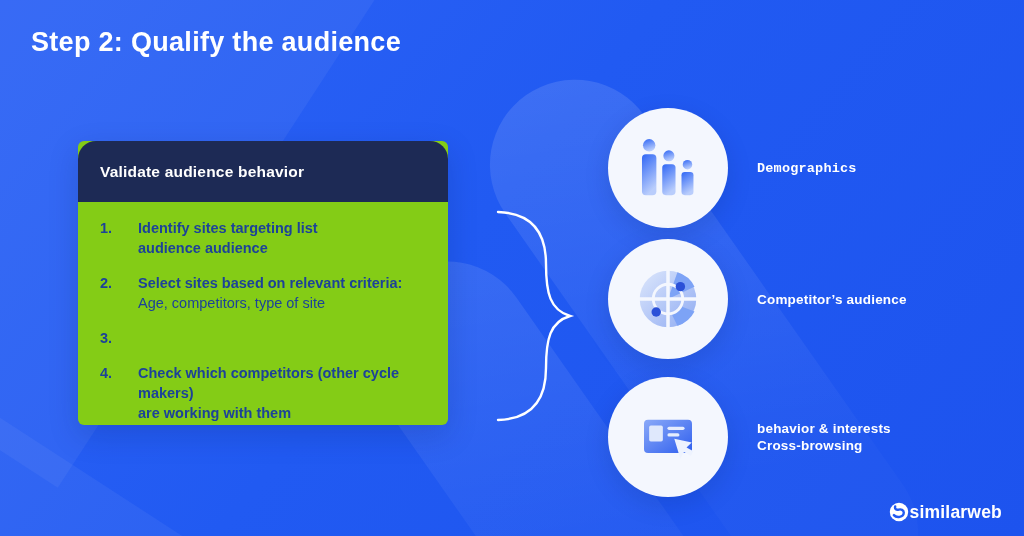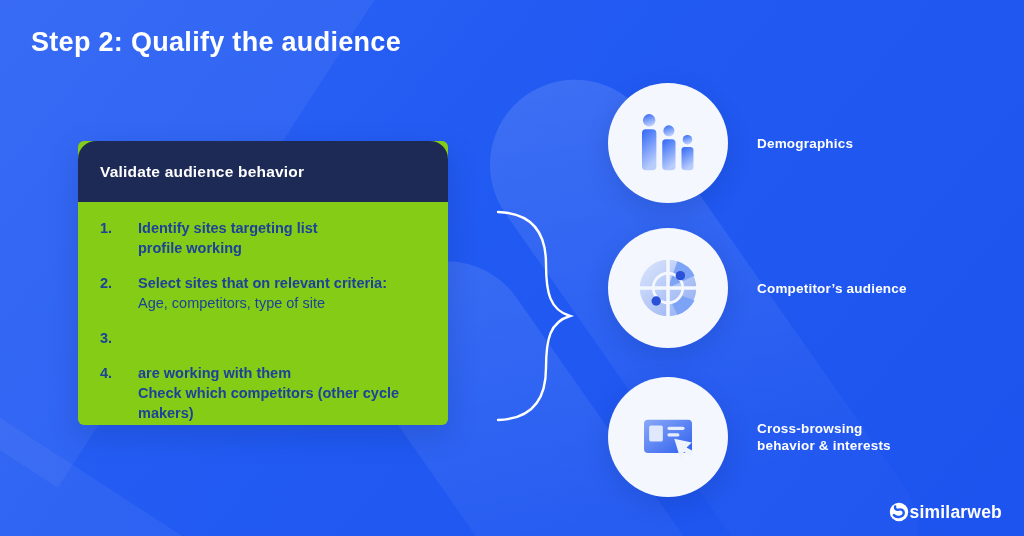--- a/index.html
+++ b/index.html
@@ -58,22 +58,22 @@
   .item-text .bold-line { font-weight:bold; }
   .item-text .sub-line { font-weight:normal; }
   .item-text div:empty { display:none; }
   
   .brace-svg { position:absolute; left:480px; top:200px; }
   
   .outcome-row {
     position:absolute; left:608px; height:120px;
     display:flex; align-items:center;
   }
-  .outcome-row.r1 { top:83px; }
-  .outcome-row.r2 { top:228px; }
+  .outcome-row.r1 { top:108px;font-family:Liberation Mono, monospace; }
+  .outcome-row.r2 { top:239px; }
   .outcome-row.r3 { top:377px; }
   .outcome-circle {
     width:120px; height:120px; border-radius:50%;
     background:#f4f7fe; flex:0 0 120px;
     display:flex; align-items:center; justify-content:center;
     box-shadow:0 8px 24px rgba(10,30,90,0.15);
   }
   .outcome-label {
     margin-left:29px; width:176px;
     color:#ffffff; font-size:13.5px; font-weight:bold; line-height:17px;
@@ -97,38 +97,38 @@
 
 <h1 class="slide-title">Step 2: Qualify the audience</h1>
 
 <div class="card">
   <div class="card-header">Validate audience behavior</div>
   <div class="card-body">
     <div class="list-item">
       <div class="item-number">1.</div>
       <div class="item-text">
           <div class="bold-line">Identify sites targeting list</div>
-          <div class="bold-line">profile working</div>
+          <div class="bold-line">audience audience</div>
         </div>
     </div>
     <div class="list-item">
       <div class="item-number">2.</div>
       <div class="item-text">
-          <div class="bold-line">Select sites that on relevant criteria:</div>
+          <div class="bold-line">Select sites based on relevant criteria:</div>
           <div class="sub-line">Age, competitors, type of site</div>
         </div>
     </div>
     <div class="list-item">
       <div class="item-number">3.</div>
     </div>
     <div class="list-item">
       <div class="item-number">4.</div>
       <div class="item-text">
+          <div class="bold-line">Check which competitors (other cycle makers)</div>
           <div class="bold-line">are working with them</div>
-          <div class="bold-line">Check which competitors (other cycle makers)</div>
         </div>
     </div>
   </div>
 </div>
 
 <svg class="brace-svg" width="112" height="232" viewBox="0 0 112 232">
   <path d="M18 12 C52 13 66 32 66 64 C66 93 70 110 90 116 C70 122 66 139 66 168 C66 200 52 219 18 220" fill="none" stroke="#ffffff" stroke-width="2.4" stroke-linecap="round"></path>
 </svg>
 
 <div class="outcome-row r1">
@@ -187,22 +187,22 @@
         </linearGradient>
       </defs>
       <rect x="7" y="13" width="42" height="29" rx="3.5" fill="url(#bg1)"></rect>
       <rect x="11.5" y="18" width="12" height="14" rx="1.5" fill="#dfe8fc"></rect>
       <rect x="27.5" y="19" width="15" height="2.8" rx="1.4" fill="#e6edfd"></rect>
       <rect x="27.5" y="24.8" width="10.5" height="2.8" rx="1.4" fill="#e6edfd"></rect>
       <path d="M33.5 29.5 L38.8 47 L42 41.2 L48 44.4 L50.2 40.4 L44.2 37.2 L48.8 32.8 Z" fill="#eef3fe"></path>
     </svg>
   </div>
   <div class="outcome-label">
+      <div>behavior &amp; interests</div>
       <div>Cross-browsing</div>
-      <div>behavior &amp; interests</div>
     </div>
 </div>
 
 <div class="brand-logo">
   <svg width="22" height="22" viewBox="0 0 24 24">
     <circle cx="12" cy="12" r="10" fill="#ffffff"></circle>
     <path d="M6.4 15.4 C9.2 18.7 17 17.9 17.2 12.8 C17.3 9.5 13.9 8.7 11.7 9.4 C9.3 10.1 7.1 8.9 7.8 5.9" fill="none" stroke="#215af2" stroke-width="2.6" stroke-linecap="round"></path>
   </svg>
   <span class="logo-text">similarweb</span>
 </div>

